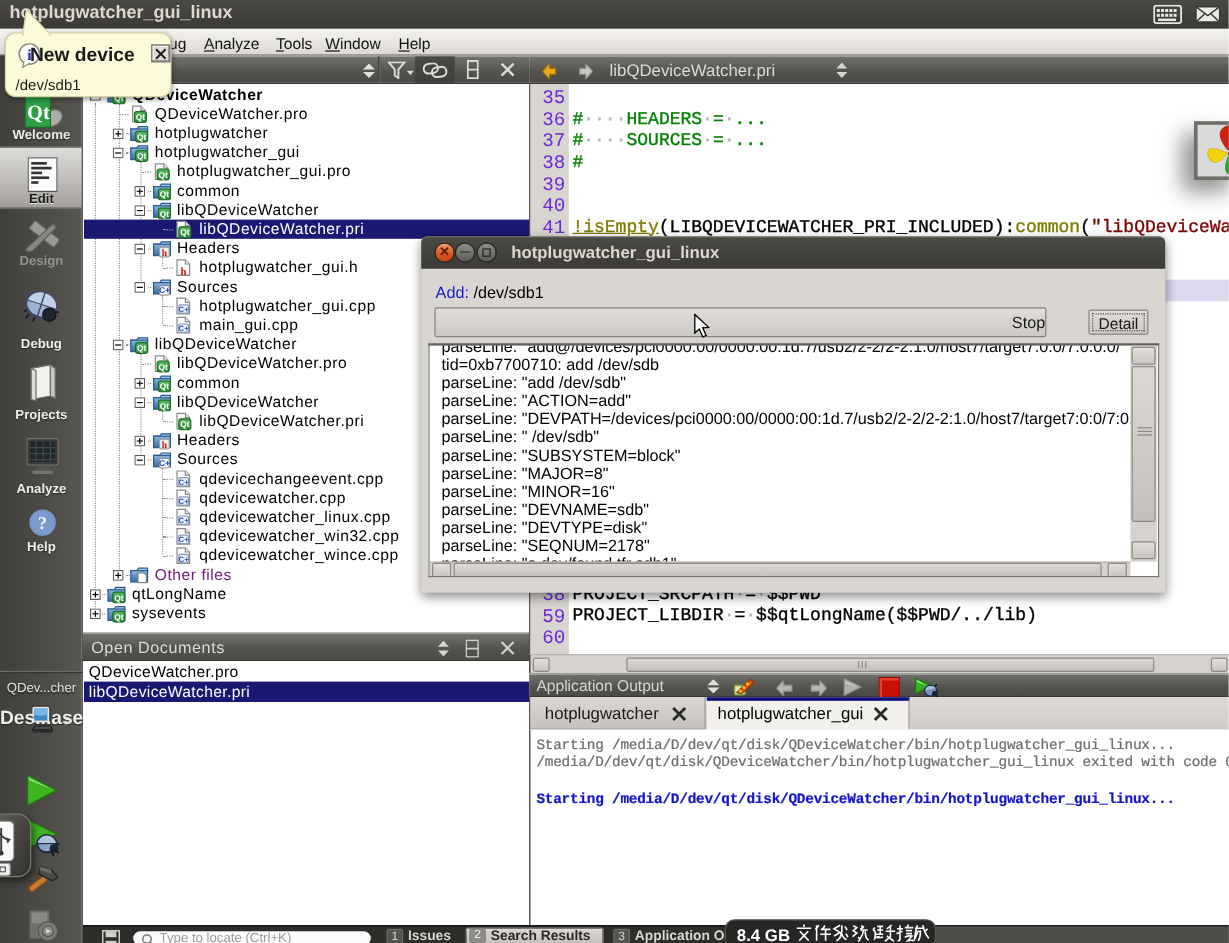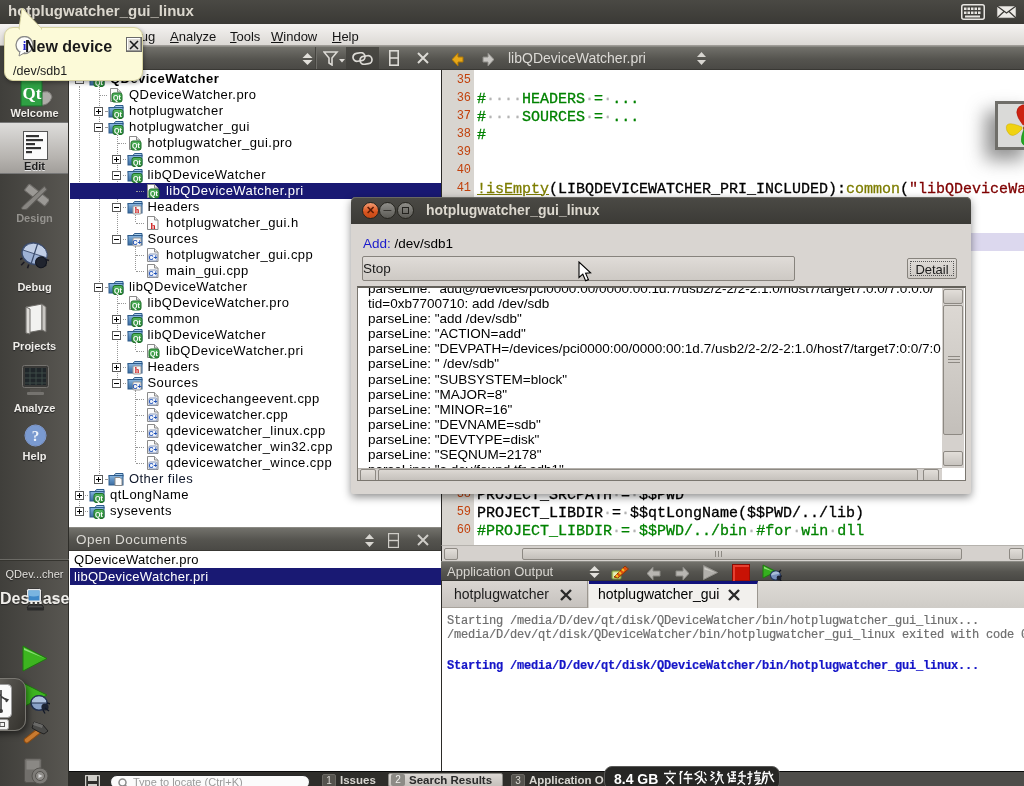--- a/index.html
+++ b/index.html
@@ -22,40 +22,40 @@
 #tree{left:70px;top:70px;width:371px;height:456px;background:#fff;overflow:hidden;font-size:13px;color:#000}
 .tsel{position:absolute;left:0;width:371px;height:16px;background:#191973}
 .ticon{position:absolute;top:0px}
 .tlabel{position:absolute;top:0.5px;letter-spacing:0.45px}
 #opendocs-h{left:69px;top:527px;width:372px;height:24px}
 #opendocs-h .lbl{position:absolute;left:7px;top:4px;font-size:13.5px;letter-spacing:0.45px;color:#dbd9d4}
 #opendocs{left:70px;top:551px;width:371px;height:220px;background:#fff;font-size:13px;letter-spacing:0.3px}
 
 #editor{left:441px;top:70px;width:583px;height:475px;background:#fff;border-left:1px solid #2c2b28;overflow:hidden}
 #gutter{position:absolute;left:0;top:0;width:32px;height:475px;background:#d8d5d0}
-.lnum{position:absolute;width:29px;text-align:right;font-family:"Liberation Mono",monospace;font-size:12px;letter-spacing:-0.05px;color:#c2410c}
+.lnum{position:absolute;width:29px;text-align:right;font-family:"Liberation Mono",monospace;font-size:16px;letter-spacing:-0.05px;color:#6d28d9}
 .cline{position:absolute;left:35px;font-family:"Liberation Mono",monospace;font-size:15px;white-space:pre;letter-spacing:0;-webkit-text-stroke:0.3px}
 .cm{color:#008200}.ol{color:#7d7d00}.mr{color:#7f0000}.ws{color:#b4b4b4}
 #curline{position:absolute;left:529px;top:163px;width:54px;height:18px;background:#dcd8ee}
 #ehscroll{left:441px;top:545px;width:583px;height:16px;background:#d5d1cd;border-left:1px solid #2c2b28;border-top:1px solid #b5b2ad}
 
 #aohead{left:441px;top:561px;width:583px;height:20px}
 #aohead .lbl{position:absolute;left:6px;top:2px;font-size:13px;color:#d8d6d1}
 #aotabs{left:441px;top:581px;width:583px;height:27px;background:linear-gradient(#dedbd6,#cfccc7);border-left:1px solid #2c2b28}
 #aoout{left:441px;top:608px;width:583px;height:163px;background:#fff;border-left:1px solid #2c2b28;font-family:"Liberation Mono",monospace;font-size:12px;letter-spacing:-0.2px;white-space:pre;-webkit-text-stroke:0.2px}
 
 #statusbar{left:69px;top:771px;width:955px;height:15px;background:#2e2d2a;border-top:1px solid #0a0a0a}
 
 #dlg{left:351px;top:197px;width:620px;height:297px;background:#d9d5d1;border-radius:5px 5px 2px 2px;box-shadow:0 3px 9px rgba(0,0,0,0.45)}
 #dlgtitle{position:absolute;left:0;top:0;width:620px;height:27px;background:linear-gradient(#4b4a45,#3b3a36);border-radius:5px 5px 0 0;box-shadow:inset 0 1px 0 #6a6963}
 #dlgtitle .t{position:absolute;left:75px;top:5px;font-size:14px;font-weight:bold;color:#dcd8cf}
 .wbtn{position:absolute;top:5px;width:17px;height:17px;border-radius:50%;border:1px solid #26251f;text-align:center;line-height:15px;font-size:11px;font-weight:bold}
 
 #addline{position:absolute;left:12px;top:39px;font-size:13.5px;color:#000}
-#stopbtn{position:absolute;left:11px;top:59px;width:433px;height:25px;background:linear-gradient(#e0dcd8,#cdc9c4);border:1px solid #87837d;border-radius:2px;text-align:left;font-size:13.5px;color:#1a1a1a;line-height:23px}
+#stopbtn{position:absolute;left:11px;top:59px;width:510px;height:25px;background:linear-gradient(#e0dcd8,#cdc9c4);border:1px solid #87837d;border-radius:2px;text-align:right;font-size:13.5px;color:#1a1a1a;line-height:23px}
 #detailbtn{position:absolute;left:556px;top:61px;width:50px;height:21px;background:linear-gradient(#e0dcd8,#cdc9c4);border:1px solid #87837d;border-radius:2px;font-size:13px;color:#1a1a1a;}
 #logarea{position:absolute;left:6px;top:89px;width:609px;height:195px;background:#fff;border:1px solid #7a766f;border-top:2px solid #63605a;overflow:hidden}
 #logtext{position:absolute;left:10px;top:-7px;font-size:13.5px;line-height:15.1px;color:#000;white-space:pre}
 
 .sb{position:absolute;background:#d5d1cd}
 .sbbtn{position:absolute;background:linear-gradient(#e2ded9,#c8c4bf);border:1px solid #8d8983;border-radius:2px}
 .sbthumb{position:absolute;background:linear-gradient(#dcd8d3,#c3bfba);border:1px solid #8d8983;border-radius:2px}
 .arrowc{position:absolute;width:0;height:0}
 
 #balloon{left:4px;top:27px;width:139px;height:54px;background:#fcfad8;border:1px solid #d6d2a0;border-radius:9px;box-shadow:1px 2px 4px rgba(0,0,0,0.35)}
@@ -488,21 +488,21 @@
 <div class="tlabel" style="left:96px;top:385px;color:#000;font-weight:normal;height:16px;line-height:16px">qdevicewatcher_wince.cpp</div>
 <div style="position:absolute;left:34.5px;top:409px;width:2.5px;height:0;border-top:1px dotted #969696"></div>
 <svg style="position:absolute;left:24px;top:405px" width="9" height="9">
       <rect x="0.5" y="0.5" width="8" height="8" fill="#fff" stroke="#5a5a5a"></rect>
       <rect x="2" y="4" width="5" height="1" fill="#000"></rect>
       <rect x="4" y="2" width="1" height="5" fill="#000"></rect>
     </svg>
 <svg class="ticon" style="left:38px;top:401px" width="16" height="16">
       <use href="#i-of"></use>
     </svg>
-<div class="tlabel" style="left:59px;top:401px;color:#0f172a;font-weight:normal;height:16px;line-height:16px">Other files</div>
+<div class="tlabel" style="left:59px;top:401px;color:#701a75;font-weight:normal;height:16px;line-height:16px">Other files</div>
 <div style="position:absolute;left:15px;top:425px;width:3px;height:0;border-top:1px dotted #969696"></div>
 <svg style="position:absolute;left:4.5px;top:421px" width="9" height="9">
       <rect x="0.5" y="0.5" width="8" height="8" fill="#fff" stroke="#5a5a5a"></rect>
       <rect x="2" y="4" width="5" height="1" fill="#000"></rect>
       <rect x="4" y="2" width="1" height="5" fill="#000"></rect>
     </svg>
 <svg class="ticon" style="left:19px;top:417px" width="16" height="16">
       <use href="#i-qtf"></use>
     </svg>
 <div class="tlabel" style="left:40px;top:417px;color:#000;font-weight:normal;height:16px;line-height:16px">qtLongName</div>
@@ -547,21 +547,20 @@
 <div class="lnum" style="top:110.5px">41</div>
 <div class="lnum" style="top:416.5px">38</div>
 <div class="lnum" style="top:434.5px">59</div>
 <div class="lnum" style="top:452.5px">60</div>
 <div class="cline" style="top:20.5px"><span class="cm">#<span class="ws">·</span><span class="ws">·</span><span class="ws">·</span><span class="ws">·</span>HEADERS<span class="ws">·</span>=<span class="ws">·</span>...</span></div>
 <div class="cline" style="top:38.5px"><span class="cm">#<span class="ws">·</span><span class="ws">·</span><span class="ws">·</span><span class="ws">·</span>SOURCES<span class="ws">·</span>=<span class="ws">·</span>...</span></div>
 <div class="cline" style="top:56.5px"><span class="cm">#</span></div>
 <div class="cline" style="top:110.5px"><span class="ol" style="text-decoration:underline">!isEmpty</span>(LIBQDEVICEWATCHER_PRI_INCLUDED):<span class="ol">common</span>(<span class="mr">"libQDeviceWat</span></div>
 <div class="cline" style="top:434.5px">PROJECT_LIBDIR<span class="ws">·</span>=<span class="ws">·</span>$$qtLongName($$PWD/../lib)</div>
 <div class="cline" style="top:416.5px">PROJECT_SRCPATH<span class="ws">·</span>=<span class="ws">·</span>$$PWD</div>
-<div class="cline" style="top:452.5px"><span class="cm">#PROJECT_LIBDIR<span class="ws">·</span>=<span class="ws">·</span>$$PWD/../bin<span class="ws">·</span>#for<span class="ws">·</span>win<span class="ws">·</span>dll</span></div>
   </div>
 <div class="abs" id="ehscroll">
 <div class="sbbtn" style="left:2px;top:2px;width:14px;height:12px"></div>
 <svg class="arrowc" style="left:6px;top:4.5px" width="6" height="8">
       <path d="M0,4 L6,0 V8 z" fill="#3a3a3a"></path>
     </svg>
 <div class="sbthumb" style="left:80px;top:2px;width:440px;height:12px"></div>
 <div style="position:absolute;left:273px;top:5px;width:1px;height:6px;background:#8d8983;box-shadow:3px 0 0 #8d8983,6px 0 0 #8d8983"></div>
 <div class="sbbtn" style="left:567px;top:2px;width:14px;height:12px"></div>
 <svg class="arrowc" style="left:571px;top:4.5px" width="6" height="8">

